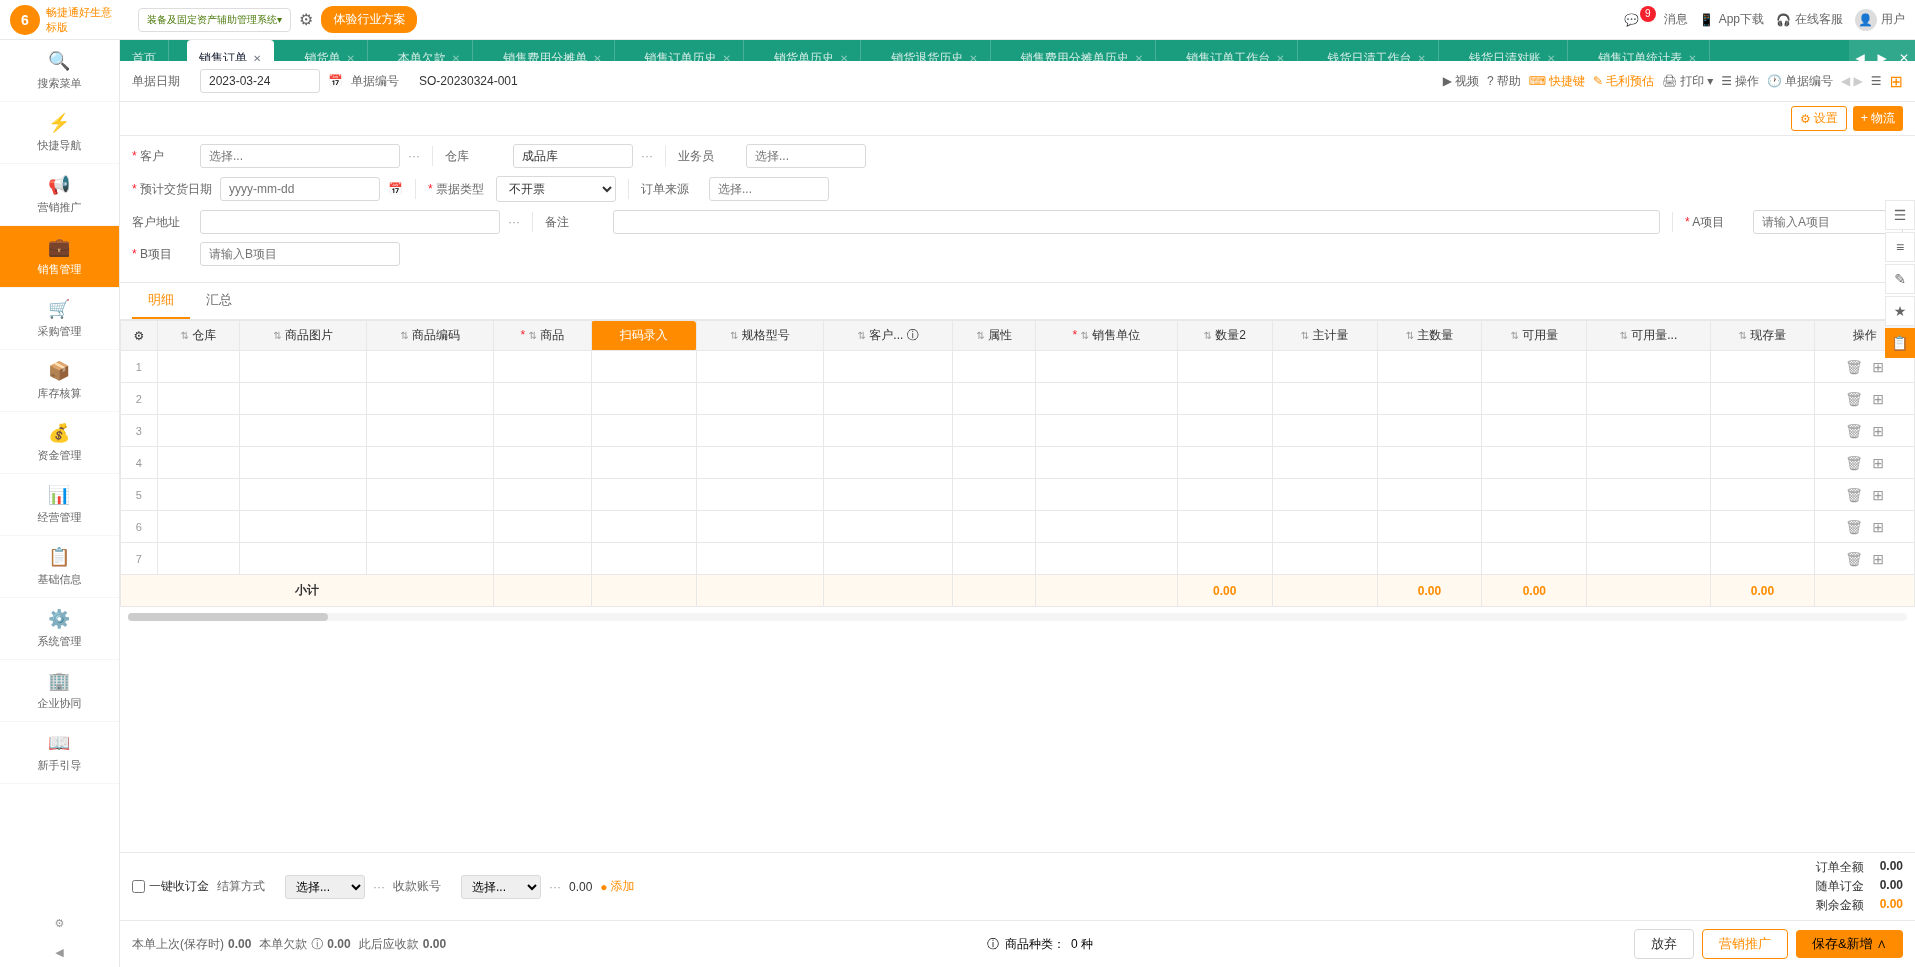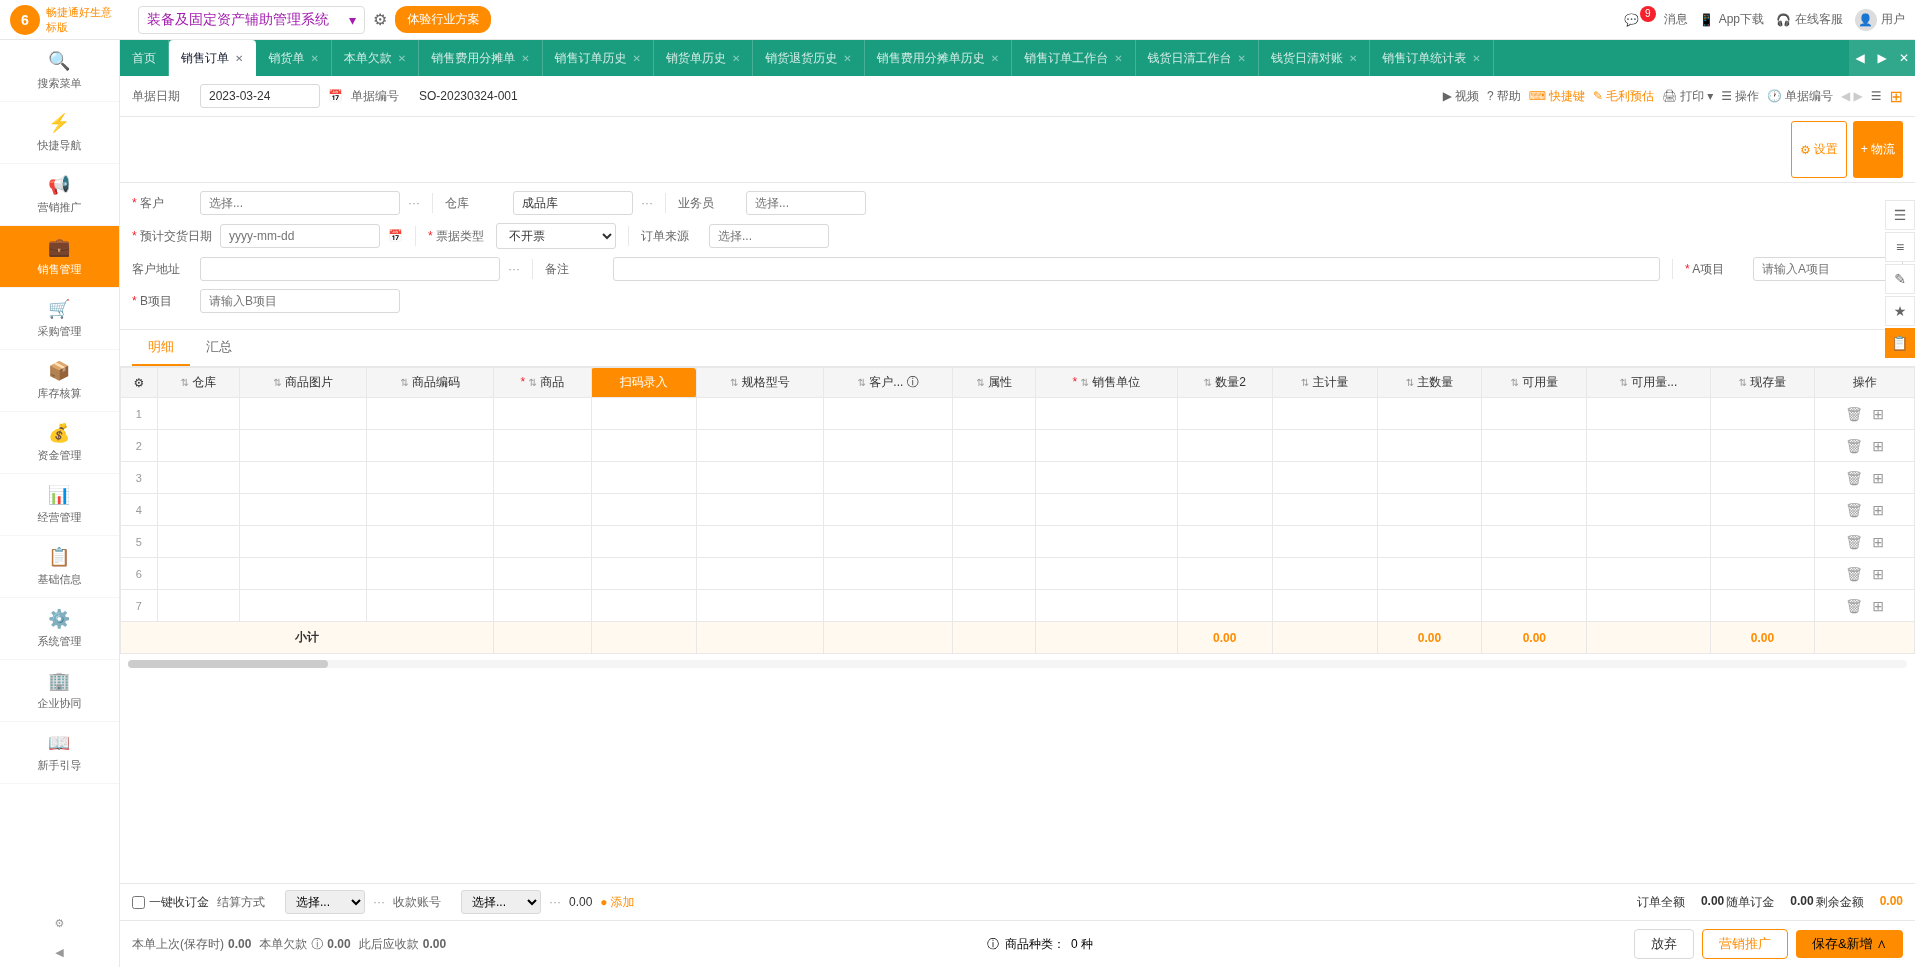--- a/index.html
+++ b/index.html
@@ -30,23 +30,23 @@
       align-items: center;
       justify-content: center;
       color: white;
       font-size: 14px;
       font-weight: bold;
     }
     .logo-text { font-size: 11px; color: #ff8c00; line-height: 1.3; }
     .system-title {
       display: flex;
       align-items: center;
-      gap: 20px;
-      font-size: 14px;
-      color: #a21caf;
+      gap: 0;
+      font-size: 10px;
+      color: #4d7c0f;
       padding: 4px 8px;
       border: 1px solid #ddd;
       border-radius: 4px;
       cursor: pointer;
     }
     .solution-btn {
       background: #ff8c00;
       color: white;
       border: none;
       padding: 5px 12px;
@@ -130,26 +130,27 @@
     
     .content-area {
       flex: 1;
       display: flex;
       flex-direction: column;
       overflow: hidden;
     }
 
     
     .tab-bar {
-      height: 36px;
+      height: 21px;
       background: #1a9d7e;
       display: flex;
       align-items: flex-start;
       padding: 0;
       overflow: hidden;
+      gap: 18px;
     }
     .tab-item {
       height: 36px;
       padding: 0 12px;
       display: flex;
       align-items: center;
       gap: 4px;
       cursor: pointer;
       color: rgba(255,255,255,0.8);
       font-size: 12px;
@@ -223,21 +224,21 @@
       border-radius: 3px;
       cursor: pointer;
       font-size: 12px;
       display: flex;
       align-items: center;
       gap: 3px;
     }
     .btn-add-row {
       background: #ff8c00;
       color: white;
-      padding: 20px 8px;
+      padding: 4px 8px;
       border-radius: 3px;
       cursor: pointer;
       font-size: 12px;
       border: none;
     }
 
     
     .form-body {
       background: #fff;
       padding: 8px 12px;
@@ -960,21 +961,21 @@
         <select class="payment-input">
           <option>选择...</option>
         </select>
         <span style="color:#999;cursor:pointer;">···</span>
         <span class="amount-display">0.00</span>
         <button class="btn-add-payment">
           <span style="color:#ff8c00;">●</span>
           <span>添加</span>
         </button>
 
-        <div style="margin-left:auto;display:flex;align-items:flex-end;gap:2px;">
+        <div style="margin-left:auto;display:flex;flex-direction:column;align-items:flex-end;gap:2px;">
           <div class="amount-line">
             <span>订单全额</span>
             <span class="amount-value">0.00</span>
           </div>
           <div class="amount-line">
             <span>随单订金</span>
             <span class="amount-value">0.00</span>
           </div>
           <div class="amount-line">
             <span>剩余金额</span>

